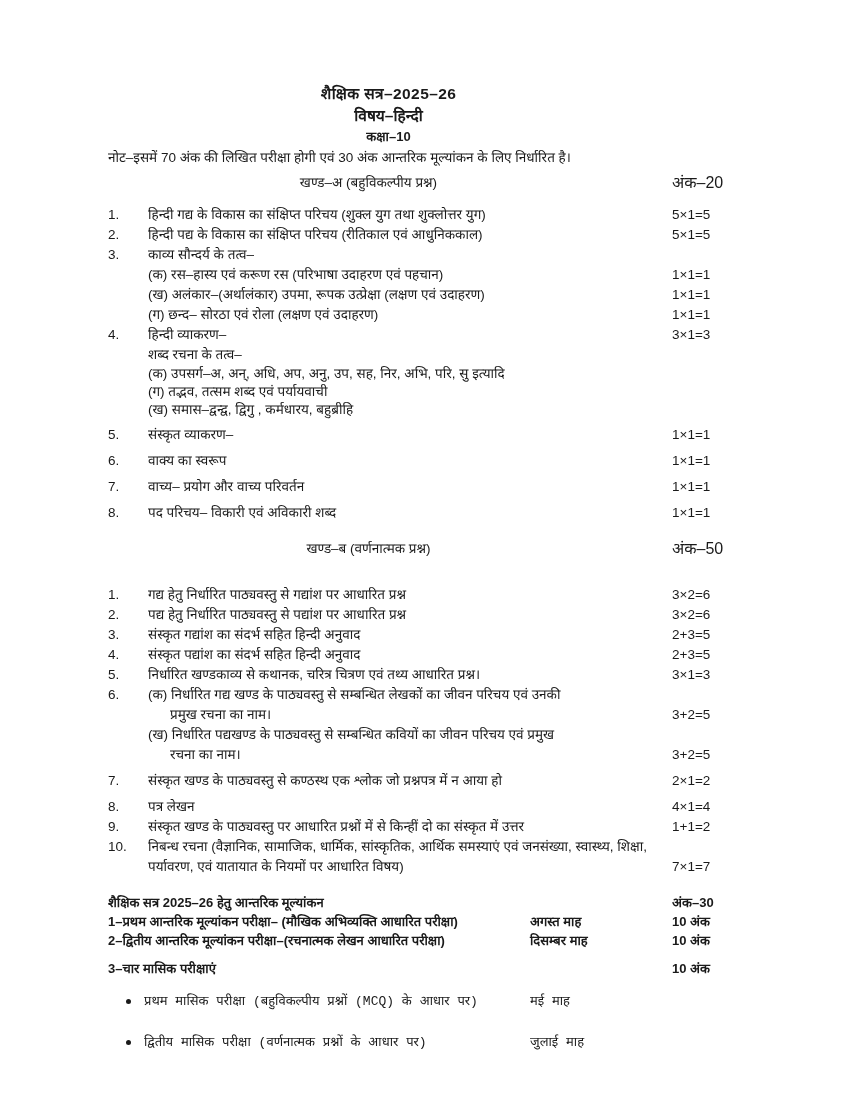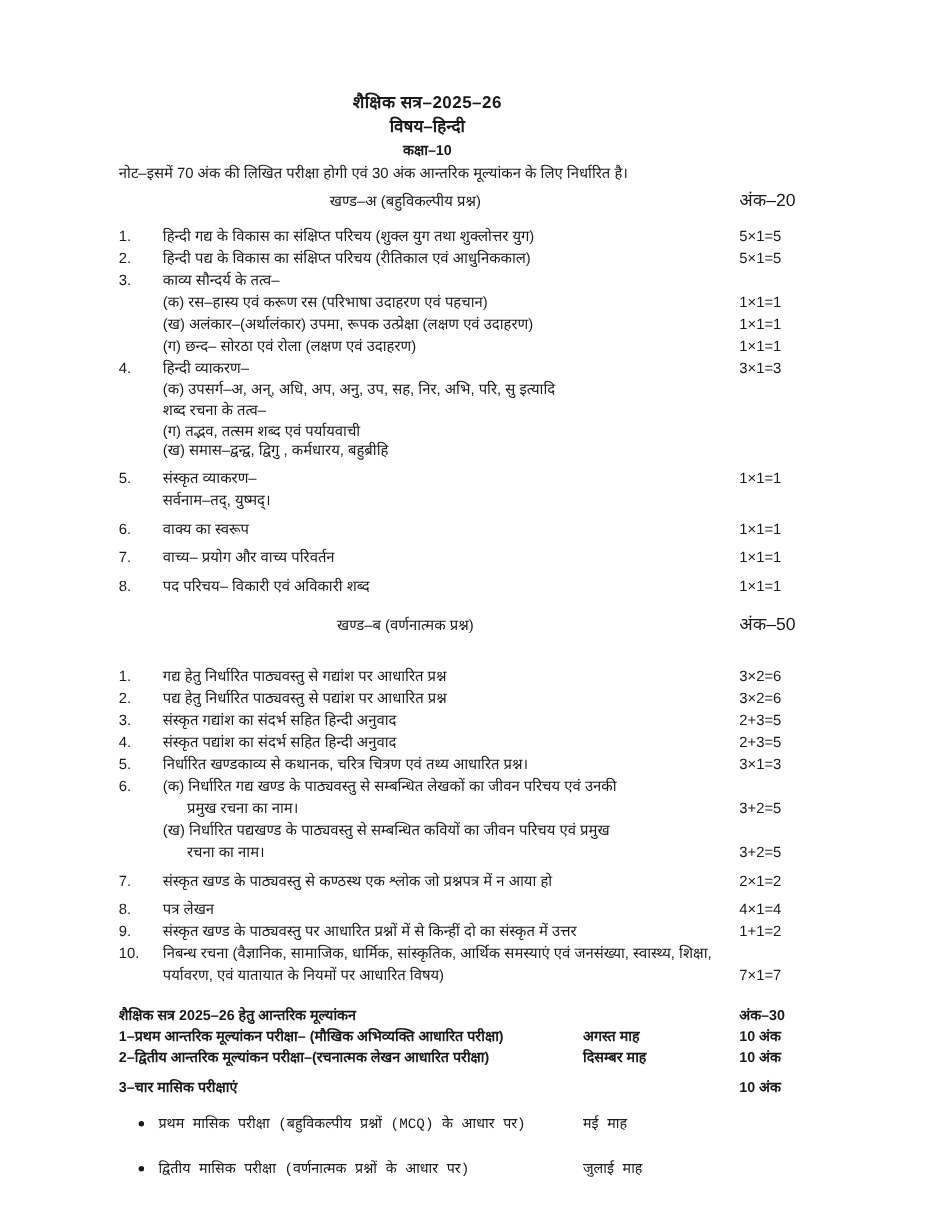--- a/index.html
+++ b/index.html
@@ -249,42 +249,39 @@
     <div class="subrow">
       <span class="qtext">(ग) छन्द– सोरठा एवं रोला (लक्षण एवं उदाहरण)</span>
       <span class="qmarks">1×1=1</span>
     </div>
 
     <div class="qrow">
       <span class="qnum">4.</span>
       <span class="qtext">हिन्दी व्याकरण–</span>
       <span class="qmarks">3×1=3</span>
     </div>
+    <div class="subrow">
+      <span class="qtext">शब्द रचना के तत्व–</span>
+    </div>
     <div class="subrow tight">
       <span class="qtext wide">(क) उपसर्ग–अ, अन्, अधि, अप, अनु, उप, सह, निर, अभि, परि, सु इत्यादि</span>
     </div>
-    <div class="subrow">
-      <span class="qtext">शब्द रचना के तत्व–</span>
-    </div>
     <div class="subrow tight">
       <span class="qtext wide">(ग) तद्भव, तत्सम शब्द एवं पर्यायवाची</span>
     </div>
     <div class="subrow tight">
       <span class="qtext wide">(ख) समास–द्वन्द्व, द्विगु , कर्मधारय, बहुब्रीहि</span>
     </div>
 
     <div class="spacer-6"></div>
 
     <div class="qrow">
       <span class="qnum">5.</span>
       <span class="qtext">संस्कृत व्याकरण–</span>
       <span class="qmarks">1×1=1</span>
-    </div>
-    <div class="subrow">
-      <span class="qtext">सर्वनाम–तद्, युष्मद्।</span>
     </div>
 
     <div class="spacer-6"></div>
 
     <div class="qrow">
       <span class="qnum">6.</span>
       <span class="qtext">वाक्य का स्वरूप</span>
       <span class="qmarks">1×1=1</span>
     </div>
     <div class="spacer-6"></div>

